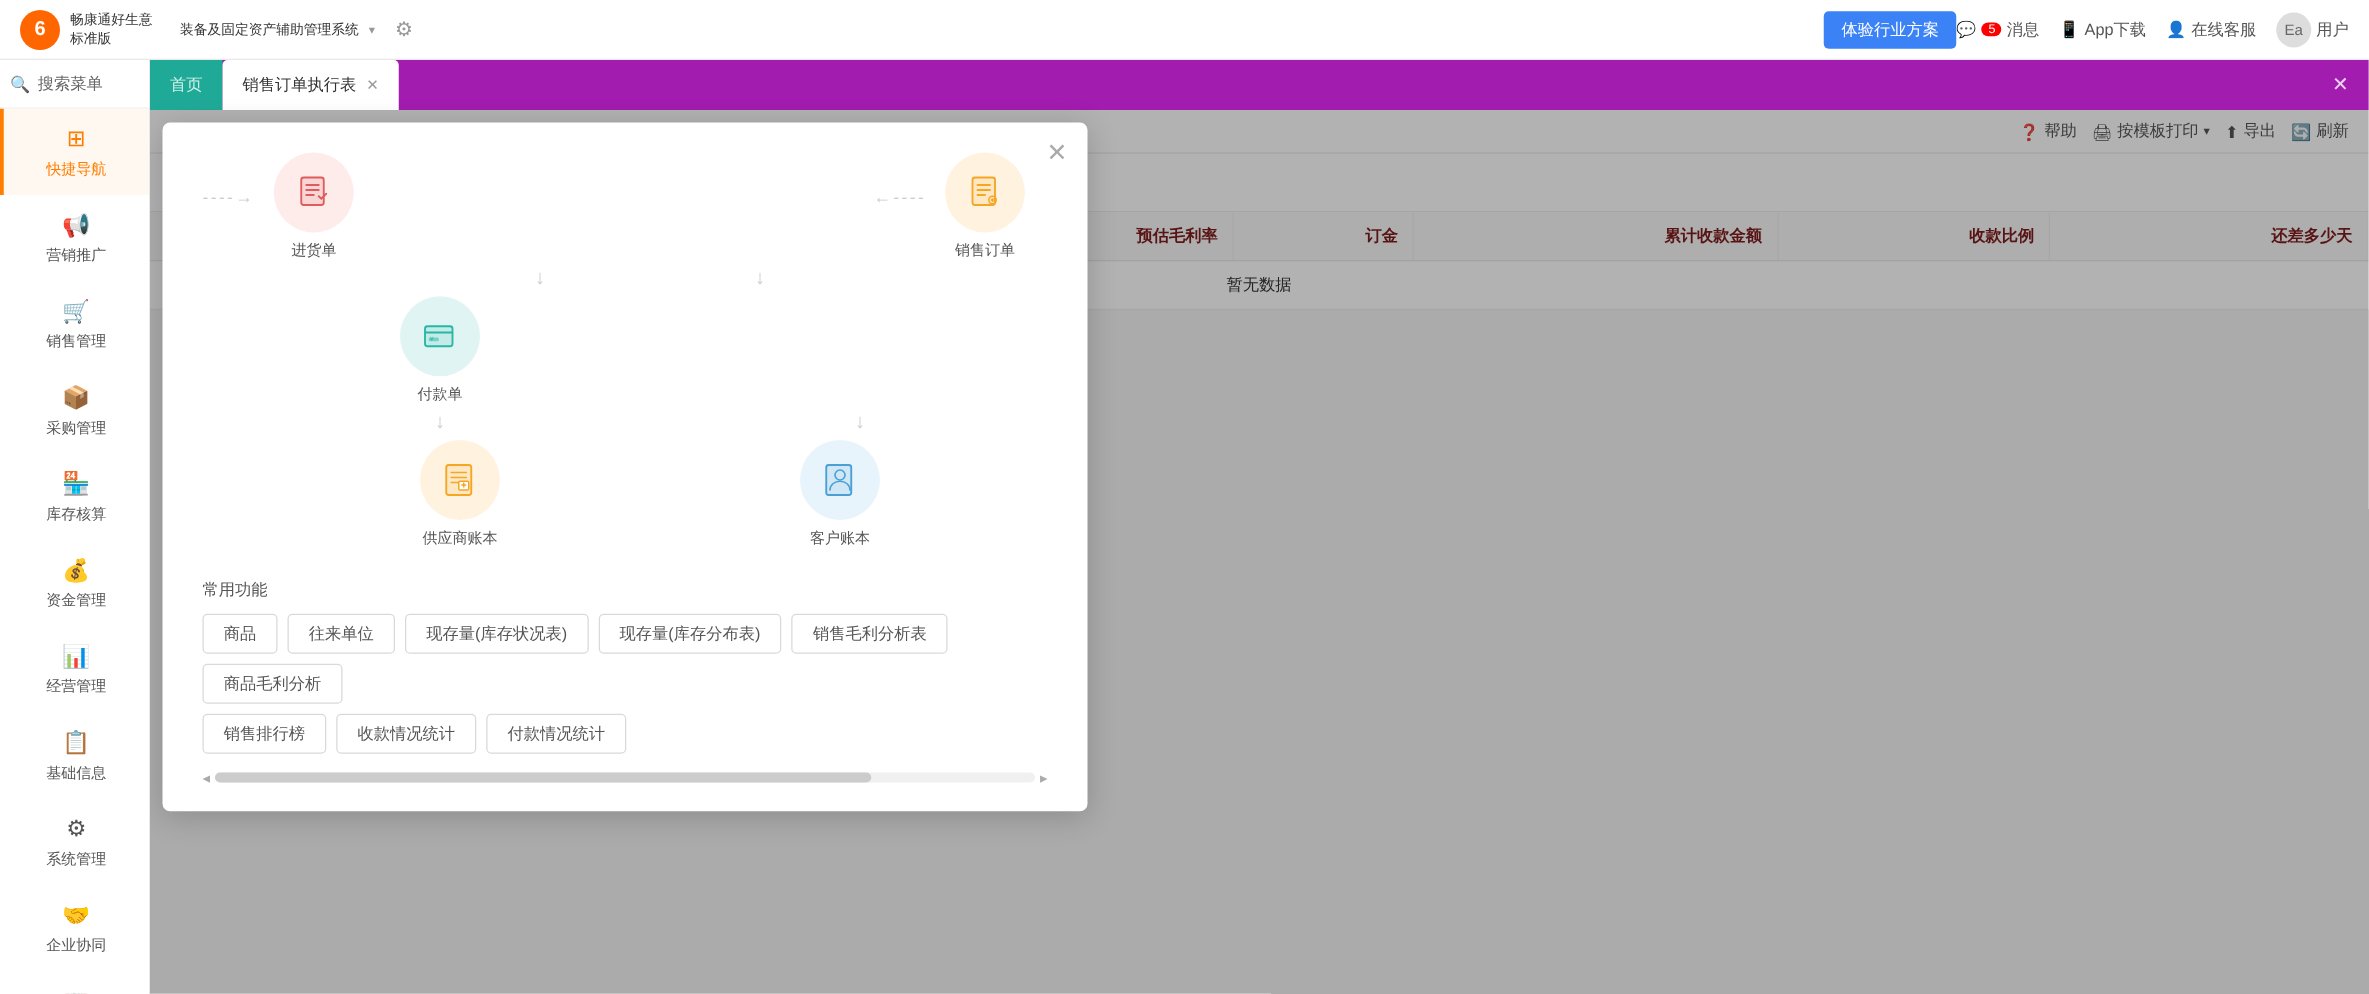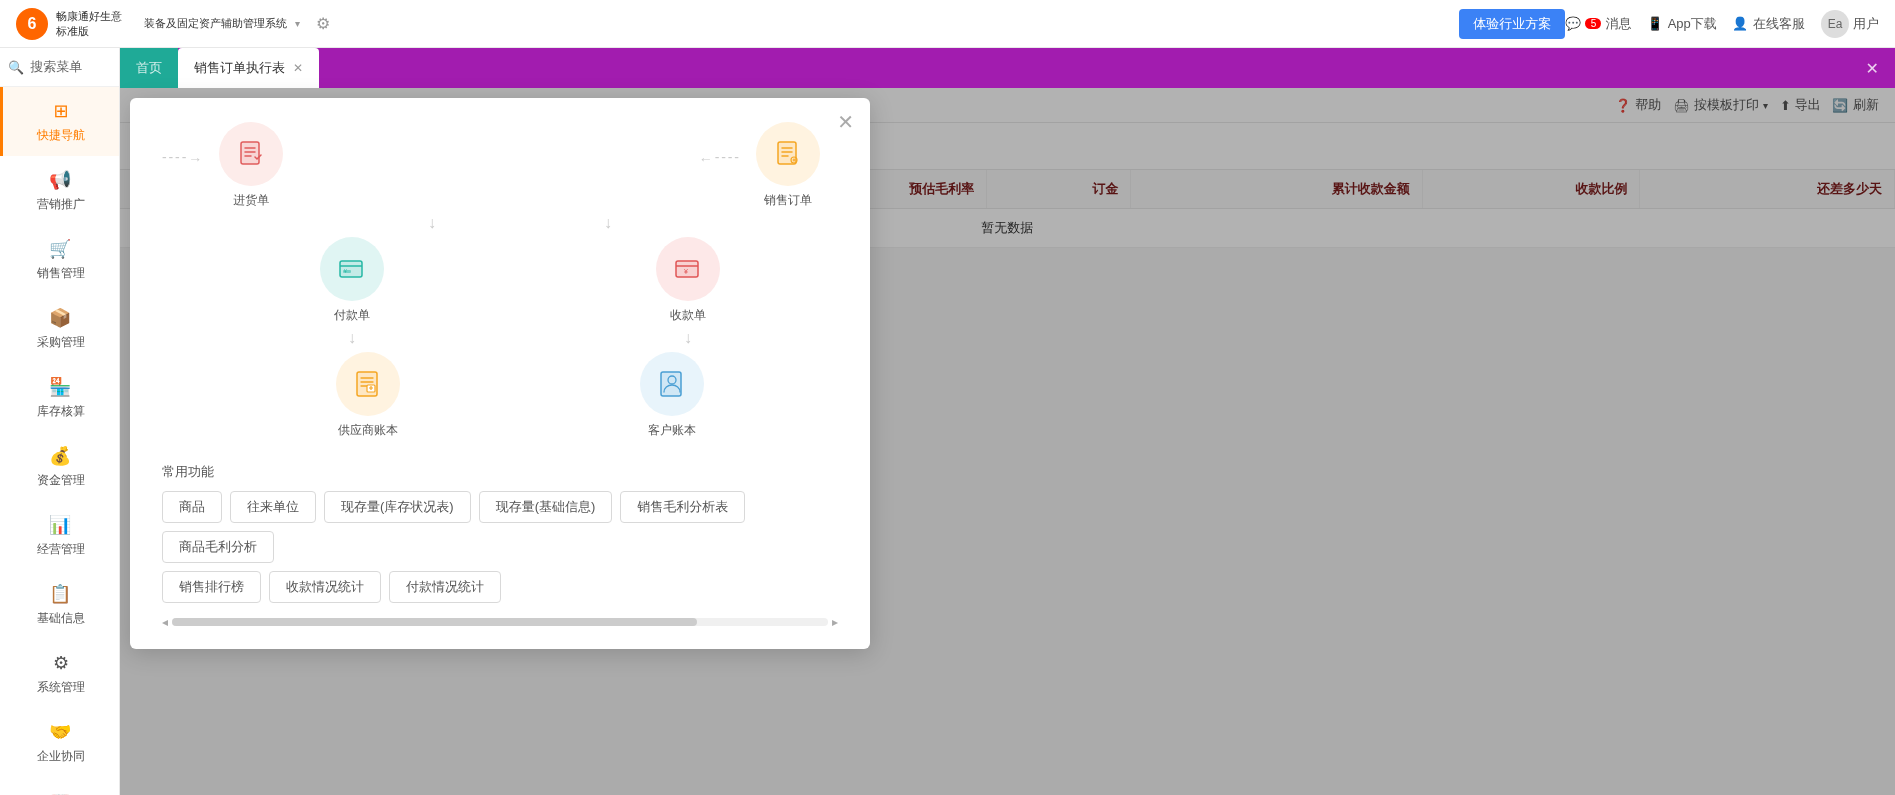--- a/index.html
+++ b/index.html
@@ -618,31 +618,20 @@
                   <rect x="4" y="8" width="22" height="16" rx="2" stroke="#26b8a5" stroke-width="1.5"></rect>
                   <path d="M4 13h22" stroke="#26b8a5" stroke-width="1.5"></path>
                   <rect x="7" y="17" width="8" height="3" rx="1" fill="#26b8a5" opacity="0.5"></rect>
                   <text x="8" y="20" font-size="5" fill="#26b8a5">¥</text>
                 </svg>
               </div>
               <span class="flow-label">付款单</span>
             </div>
             <div style="flex:1;min-width:60px;"></div>
 
-            <div class="flow-node">
-              <div class="flow-circle red2">
-                <svg width="32" height="32" viewBox="0 0 32 32" fill="none">
-                  <rect x="4" y="8" width="22" height="16" rx="2" fill="#e05555" opacity="0.15"></rect>
-                  <rect x="4" y="8" width="22" height="16" rx="2" stroke="#e05555" stroke-width="1.5"></rect>
-                  <path d="M4 13h22" stroke="#e05555" stroke-width="1.5"></path>
-                  <text x="12" y="21" font-size="7" fill="#e05555">¥</text>
-                </svg>
-              </div>
-              <span class="flow-label">收款单</span>
-            </div>
             <div style="flex:0 0 100px;"></div>
           </div>
 
           <div style="display:flex; align-items:flex-start; gap:0; margin-bottom:4px;">
             <div style="min-width:140px;"></div>
             <div style="min-width:100px;text-align:center;">
               <div class="flow-arrow-down">↓</div>
             </div>
             <div style="flex:1;min-width:60px;"></div>
             <div style="min-width:100px;text-align:center;">
@@ -682,21 +671,21 @@
             <div style="flex:0 0 100px;"></div>
           </div>
         </div>
 
         <div class="common-functions">
           <div class="common-title">常用功能</div>
           <div class="func-buttons">
             <button class="func-btn">商品</button>
             <button class="func-btn">往来单位</button>
             <button class="func-btn">现存量(库存状况表)</button>
-            <button class="func-btn">现存量(基础信息)</button>
+            <button class="func-btn">现存量(库存分布表)</button>
             <button class="func-btn">销售毛利分析表</button>
             <button class="func-btn">商品毛利分析</button>
           </div>
           <div class="func-buttons" style="margin-top:8px;">
             <button class="func-btn">销售排行榜</button>
             <button class="func-btn">收款情况统计</button>
             <button class="func-btn">付款情况统计</button>
           </div>
         </div>
 

